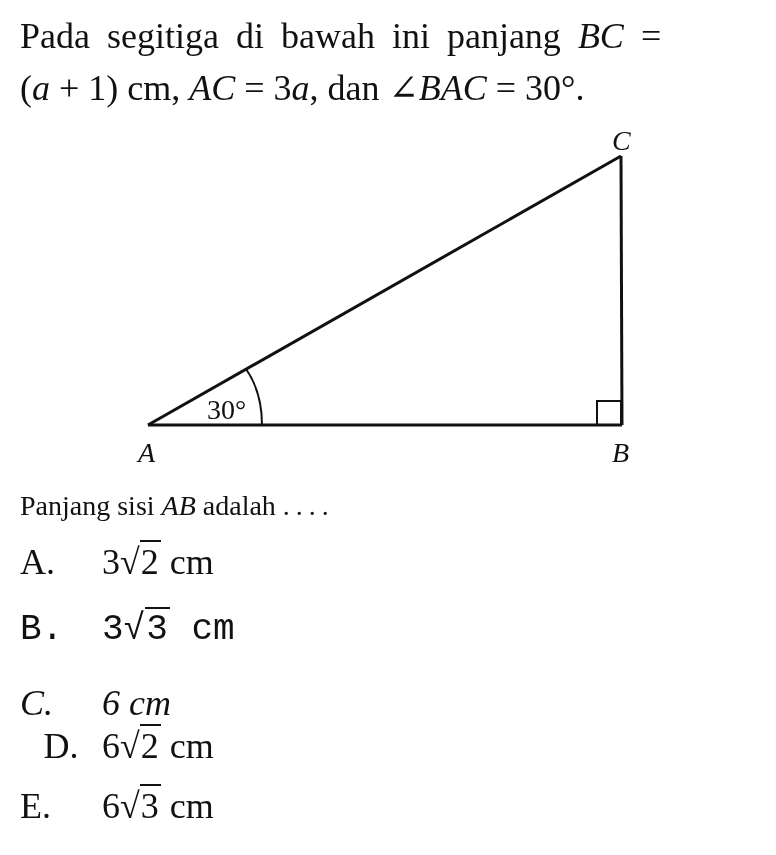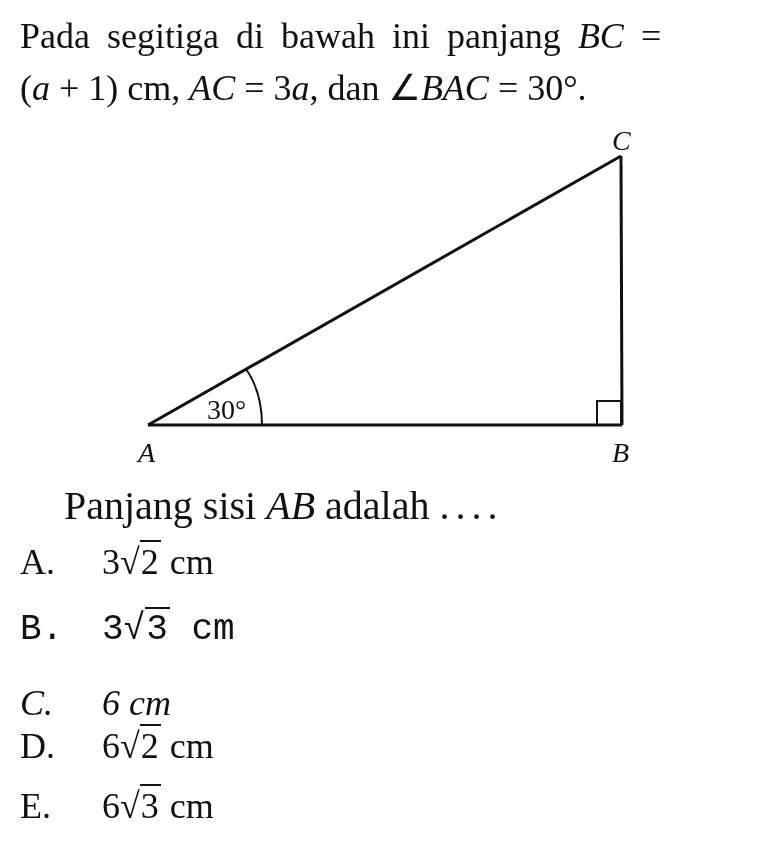--- a/index.html
+++ b/index.html
@@ -1,23 +1,23 @@
 <!DOCTYPE html>
 <html><head>
 <meta charset="utf-8">
 <style>
   html, body { margin:0; padding:0; background:#ffffff; }
   body { width:776px; height:855px; position:relative; overflow:hidden;
          font-family:"Liberation Serif", "DejaVu Serif", serif; color:#111; }
   .q-line { position:absolute; left:20px; font-size:36px; line-height:44px; white-space:nowrap; }
   .q1 { top:14px; word-spacing:8px;text-align:right; }
-  .q2 { top:66px;font-family:Liberation Serif, serif; }
+  .q2 { top:66px; }
   .it { font-style:italic; }
   .diagram { position:absolute; left:0; top:0; }
-  .prompt { position:absolute; left:20px; top:484px; font-size:40px; line-height:44px;margin-left:44px; }
+  .prompt { position:absolute; left:20px; top:484px; font-size:28px; line-height:44px; }
   .opt { position:absolute; left:20px; font-size:36px; line-height:44px; white-space:nowrap; }
   .opt .lbl { display:inline-block; width:82px; }
   .sqrt { display:inline-block; position:relative; }
   .rad { border-top:2px solid #111; padding:0 2px 0 1px; }
   .dots { letter-spacing:6px; }
 </style>
 </head>
 <body>
 
 <div class="q-line q1">
@@ -45,18 +45,18 @@
 
 <div class="opt" style="top:540px;">
   <span class="lbl">A.</span><span>3</span><span class="sqrt">√<span class="rad">2</span></span>&nbsp;<span>cm</span>
 </div>
 <div class="opt" style="top:608px;font-family:Liberation Mono, monospace;">
   <span class="lbl">B.</span><span>3</span><span class="sqrt">√<span class="rad">3</span></span>&nbsp;<span>cm</span>
 </div>
 <div class="opt" style="top:681px;font-style:italic;">
   <span class="lbl">C.</span><span>6</span>&nbsp;<span>cm</span>
 </div>
-<div class="opt" style="top:724px;">
+<div class="opt" style="top:724px;text-align:center;">
   <span class="lbl">D.</span><span>6</span><span class="sqrt">√<span class="rad">2</span></span>&nbsp;<span>cm</span>
 </div>
 <div class="opt" style="top:784px;">
   <span class="lbl">E.</span><span>6</span><span class="sqrt">√<span class="rad">3</span></span>&nbsp;<span>cm</span>
 </div>
 
 </body></html>

